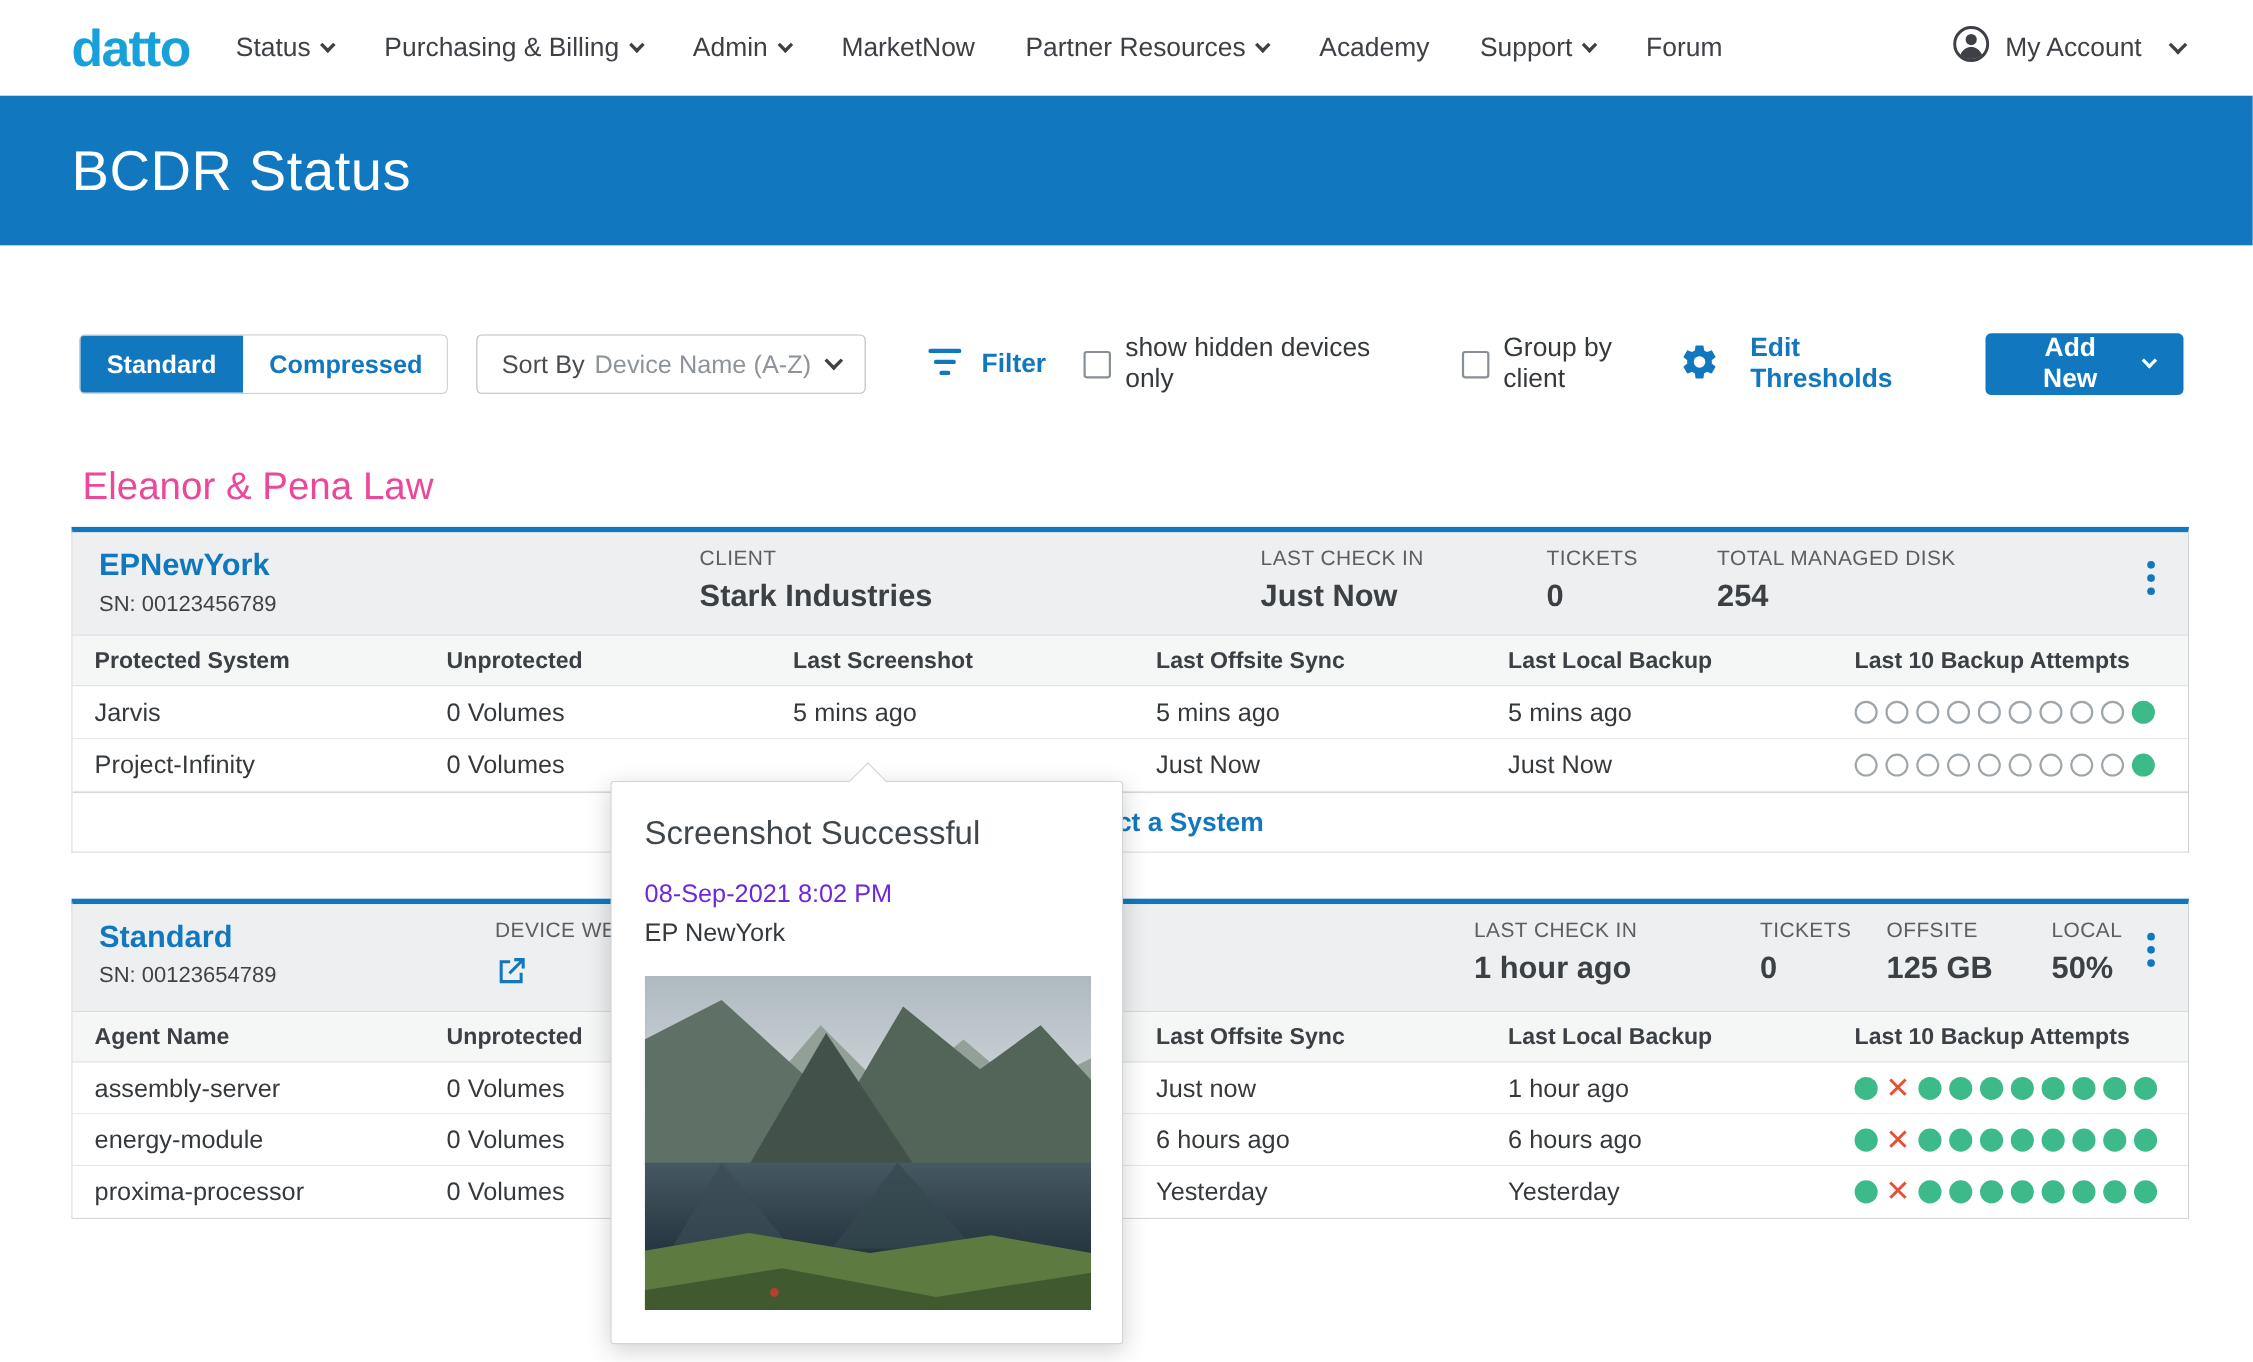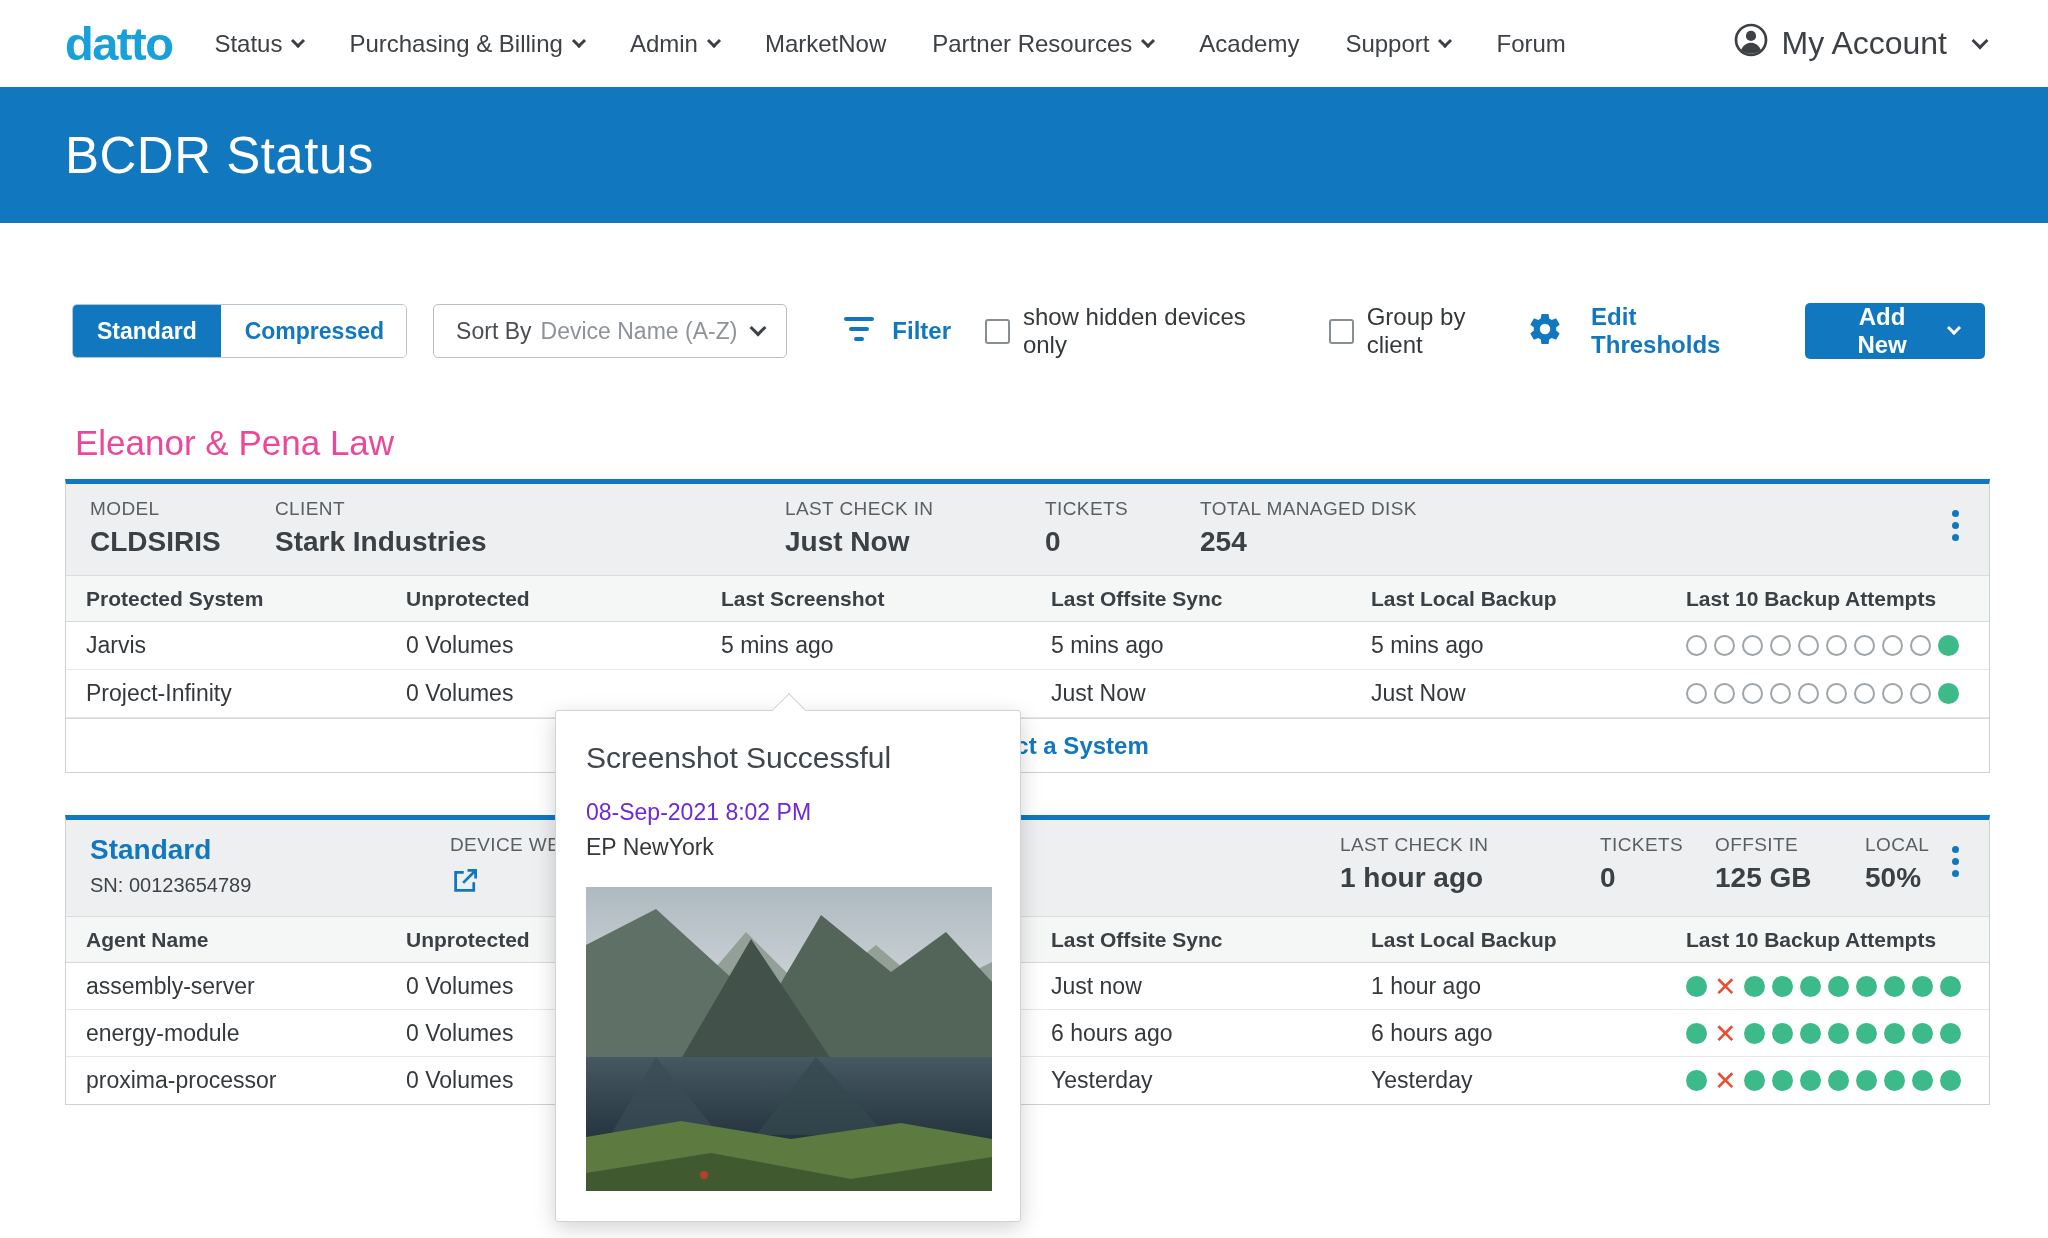--- a/index.html
+++ b/index.html
@@ -11,21 +11,21 @@
   }
 
   
   .topnav { height:87px; display:flex; align-items:center; padding:0 62px 0 65px; background:#fff; }
   .logo { font-size:47px; font-weight:700; color:#18a0da; letter-spacing:-1.5px; margin-right:42px; cursor:pointer; }
   .nav-items { display:flex; align-items:center; gap:46px; }
   .nav-item { display:flex; align-items:center; gap:11px; font-size:24px; color:#3d4145; text-decoration:none; cursor:pointer; }
   .caret { display:inline-block; width:10px; height:10px; border-right:3px solid #3d4145; border-bottom:3px solid #3d4145; transform:rotate(45deg); margin-top:-6px; }
   .caret.big { width:12px; height:12px; }
   .caret.white { border-color:#fff; }
-  .account { margin-left:auto; display:flex; align-items:center; gap:13px; font-size:32px; color:#3d4145; cursor:pointer; }
+  .account { margin-left:auto; display:flex; align-items:center; gap:13px; font-size:24px; color:#3d4145; cursor:pointer; }
   .account .caret { margin-left:14px; }
 
   
   .banner { height:136px; background:#1178bf; display:flex; align-items:center; padding-left:65px; }
   .banner h1 { color:#fff; font-size:51px; font-weight:400; letter-spacing:.5px; }
 
   
   .toolbar { margin:80px 63px 0 72px; display:flex; align-items:center; }
   .toggle { display:flex; border:1px solid #b9c4cc; border-radius:5px; overflow:hidden; }
   .tbtn { font-family:inherit; font-size:23px; font-weight:700; padding:0 24px; height:52px; border:none; cursor:pointer; background:#fff; color:#1178bf; }
@@ -184,23 +184,23 @@
   <button class="add-new">
     <span>Add New</span>
     <span class="caret white"></span>
   </button>
 </div>
 
 <h2 class="group-title">Eleanor &amp; Pena Law</h2>
 
 <section class="card">
   <div class="card-header">
-    <div class="meta m-model">
-      <div class="mlabel">MODEL</div>
-      <div class="mvalue">CLDSIRIS</div>
+    <div class="dev-id w1">
+      <a class="dev-name">EPNewYork</a>
+      <div class="dev-sn">SN: 00123456789</div>
     </div>
     <div class="meta m-client">
       <div class="mlabel">CLIENT</div>
       <div class="mvalue">Stark Industries</div>
     </div>
     <div class="meta m-checkin1">
       <div class="mlabel">LAST CHECK IN</div>
       <div class="mvalue">Just Now</div>
     </div>
     <div class="meta m-tickets1">

